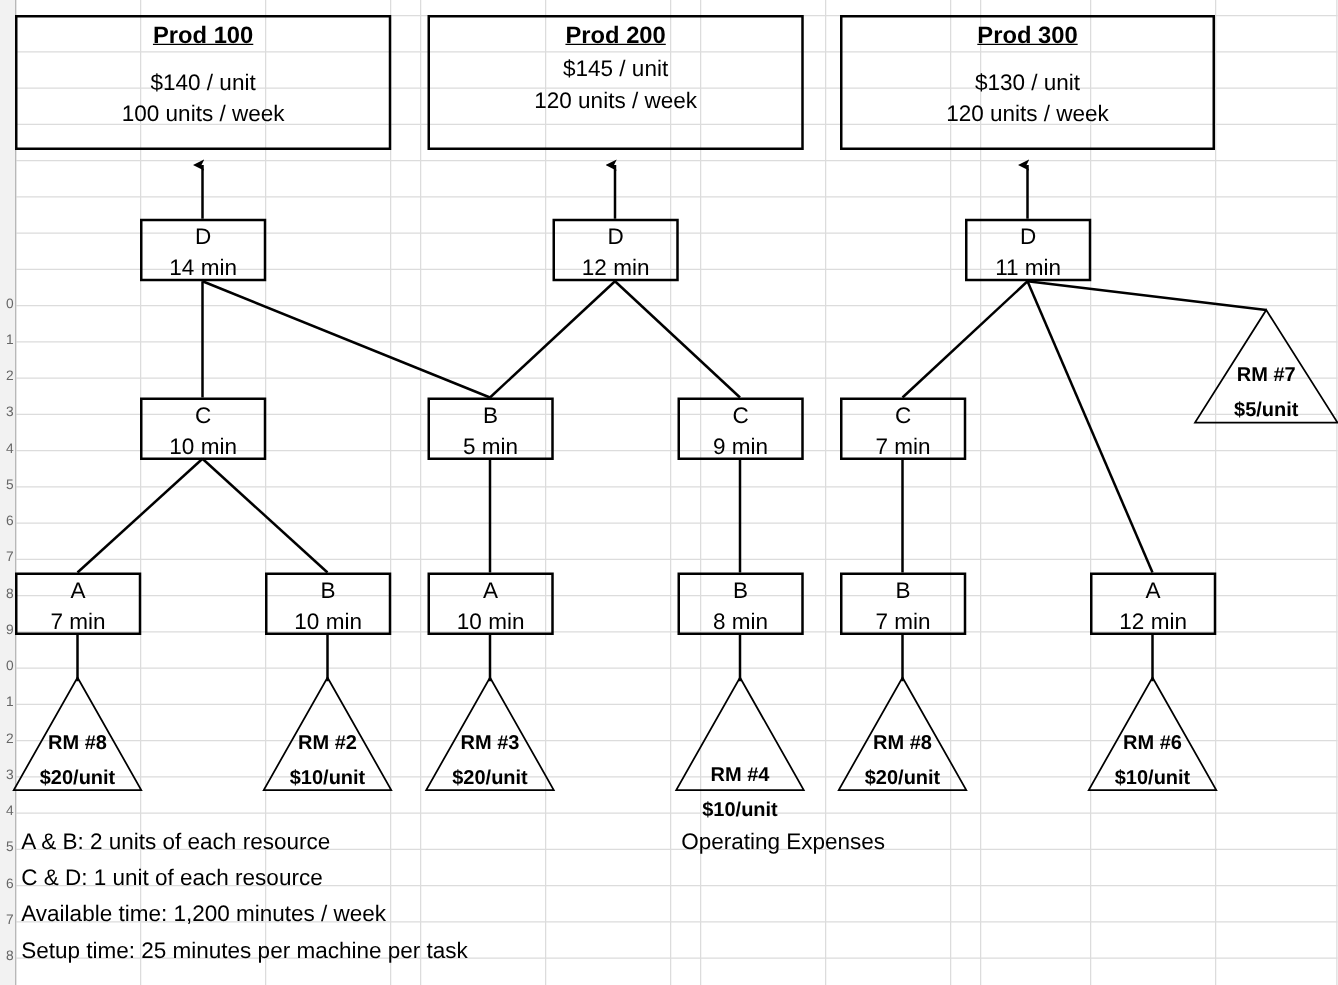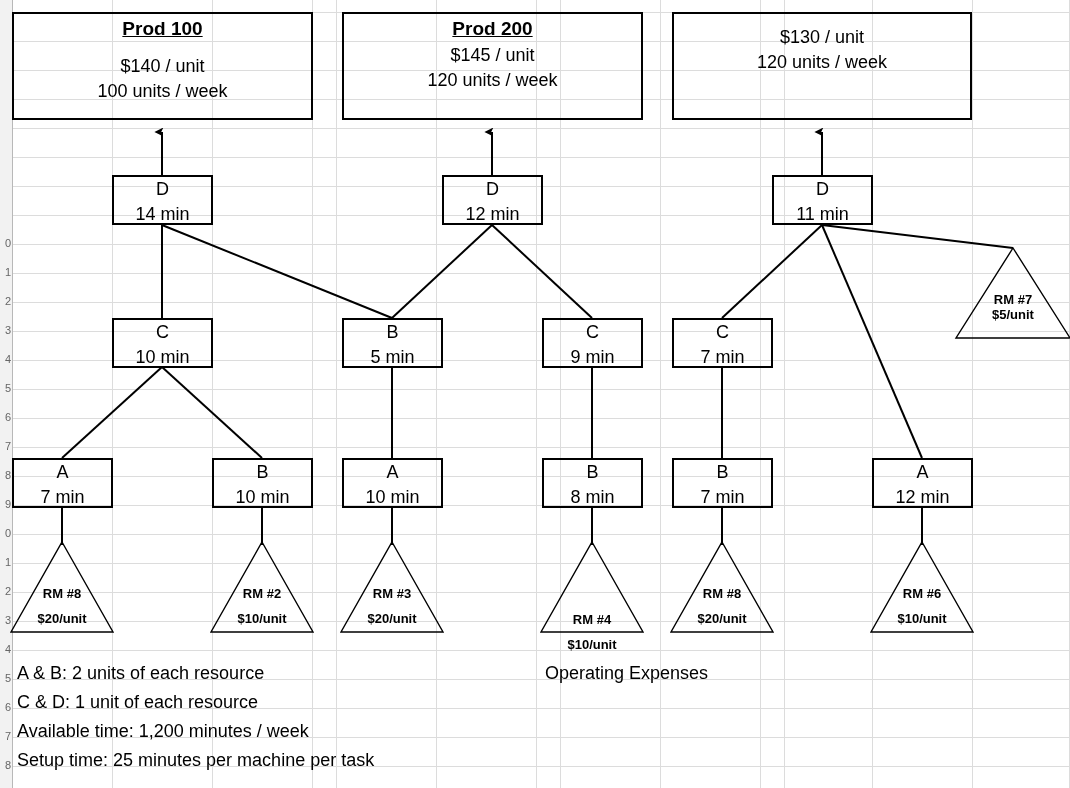--- a/index.html
+++ b/index.html
@@ -51,21 +51,21 @@
     border:2px solid #000;
     box-sizing:border-box;
     background:transparent;
     text-align:center;
   }
   .taskname{font-size:18px;line-height:25px;}
   .tasktime{font-size:18px;line-height:25px;}
 
   .rmlabel{
     position:absolute;text-align:center;
-    font-size:13px;font-weight:bold;white-space:nowrap;
+    font-size:16px;font-weight:bold;white-space:nowrap;
   }
   .note{
     position:absolute;font-size:18px;white-space:nowrap;color:#000;
   }
 </style>
 </head>
 <body>
 
 <div id="sheet">
 
@@ -194,20 +194,21 @@
       <div class="prodline">100 units / week</div>
     </div>
 
     <div class="prodbox" style="left:342px;top:12px;width:301px;height:108px;">
       <div class="prodtitle">Prod 200</div>
       <div class="prodline" style="">$145 / unit</div>
       <div class="prodline">120 units / week</div>
     </div>
 
     <div class="prodbox" style="left:672px;top:12px;width:300px;height:108px;">
+      <div class="prodtitle">Prod 300</div>
       <div class="prodline" style="margin-top:11px">$130 / unit</div>
       <div class="prodline">120 units / week</div>
     </div>
 
     <div class="taskbox" style="left:112px;top:175px;width:101px;height:50px;">
       <div class="taskname">D</div>
       <div class="tasktime">14 min</div>
     </div>
     <div class="taskbox" style="left:442px;top:175px;width:101px;height:50px;">
       <div class="taskname">D</div>
@@ -279,21 +280,21 @@
     <div class="rmlabel" style="left:672px;top:586px;width:100px;">
       <div>RM #8</div>
       <div style="margin-top:10px">$20/unit</div>
     </div>
     <div class="rmlabel" style="left:872px;top:586px;width:100px;">
       <div>RM #6</div>
       <div style="margin-top:10px">$10/unit</div>
     </div>
     <div class="rmlabel" style="left:968px;top:292px;width:90px;">
       <div>RM #7</div>
-      <div style="margin-top:0">$5/unit</div>
+      <div style="margin-top:10px">$5/unit</div>
     </div>
 
     <div class="note" style="left:17px;top:663px;">A &amp; B: 2 units of each resource</div>
     <div class="note" style="left:17px;top:692px;">C &amp; D: 1 unit of each resource</div>
     <div class="note" style="left:17px;top:721px;">Available time:  1,200 minutes / week</div>
     <div class="note" style="left:17px;top:750px;">Setup time: 25 minutes per machine per task</div>
     <div class="note" style="left:545px;top:663px;">Operating Expenses</div>
 
   </div>
 </div>

